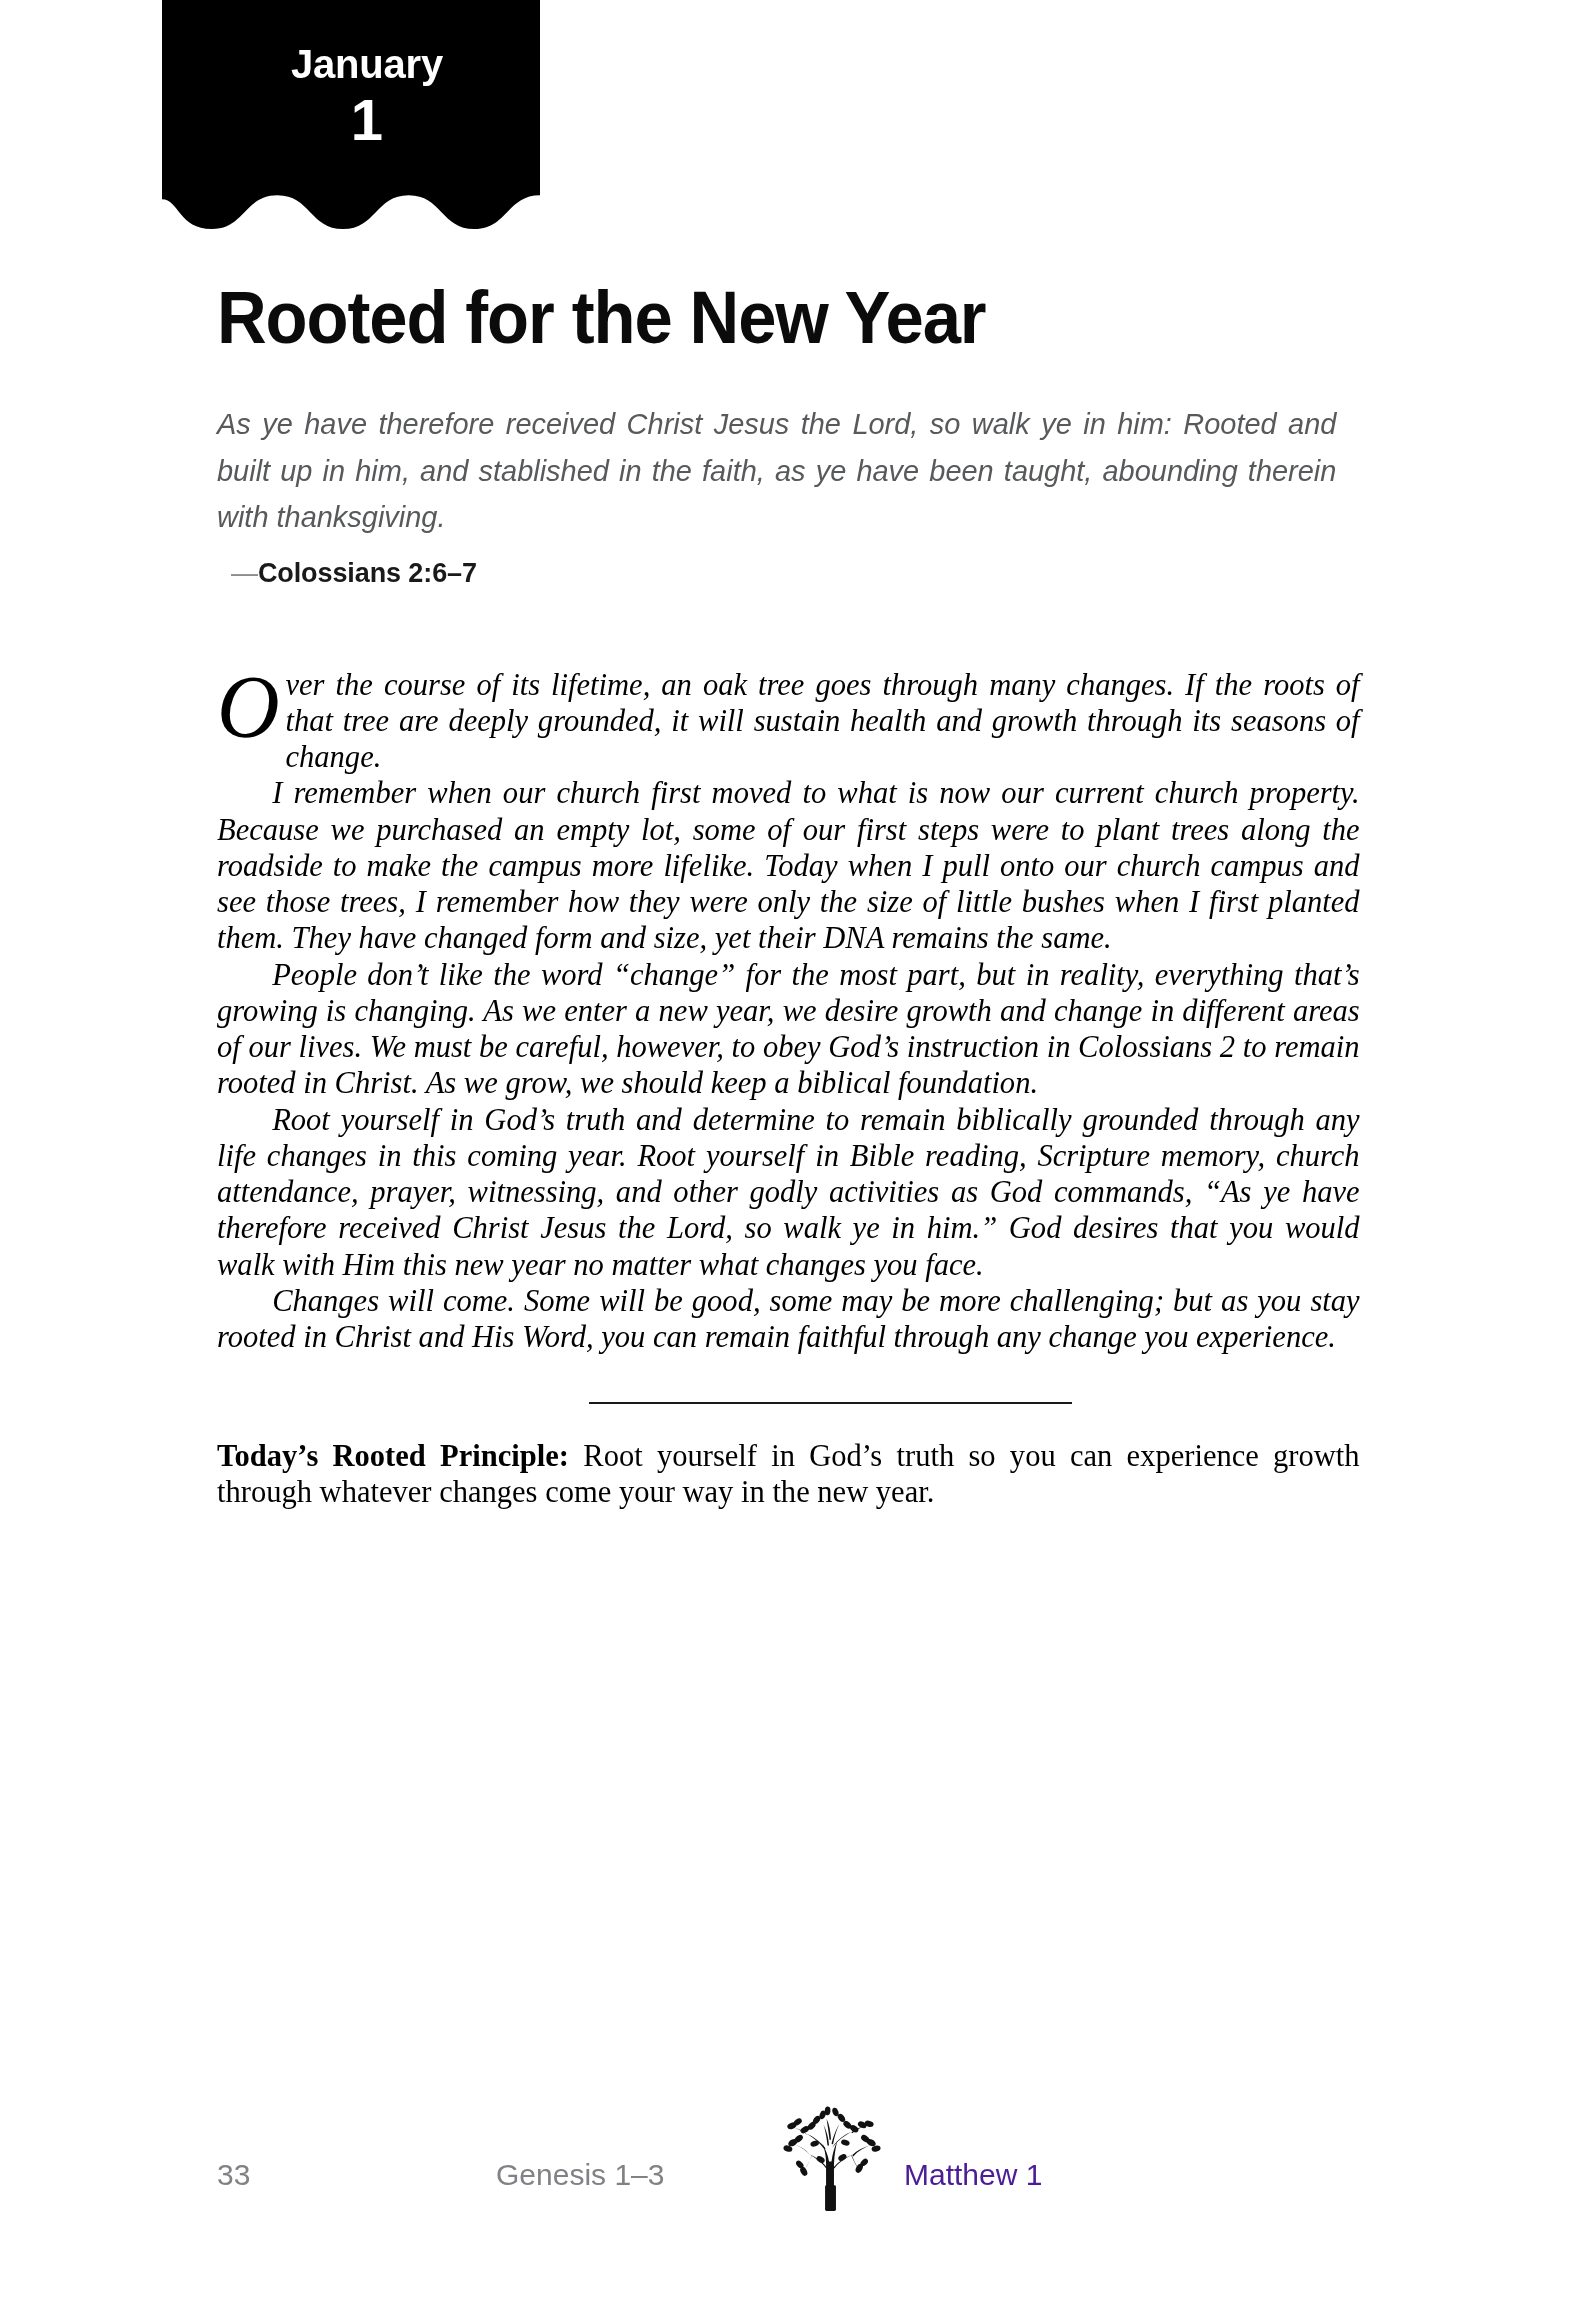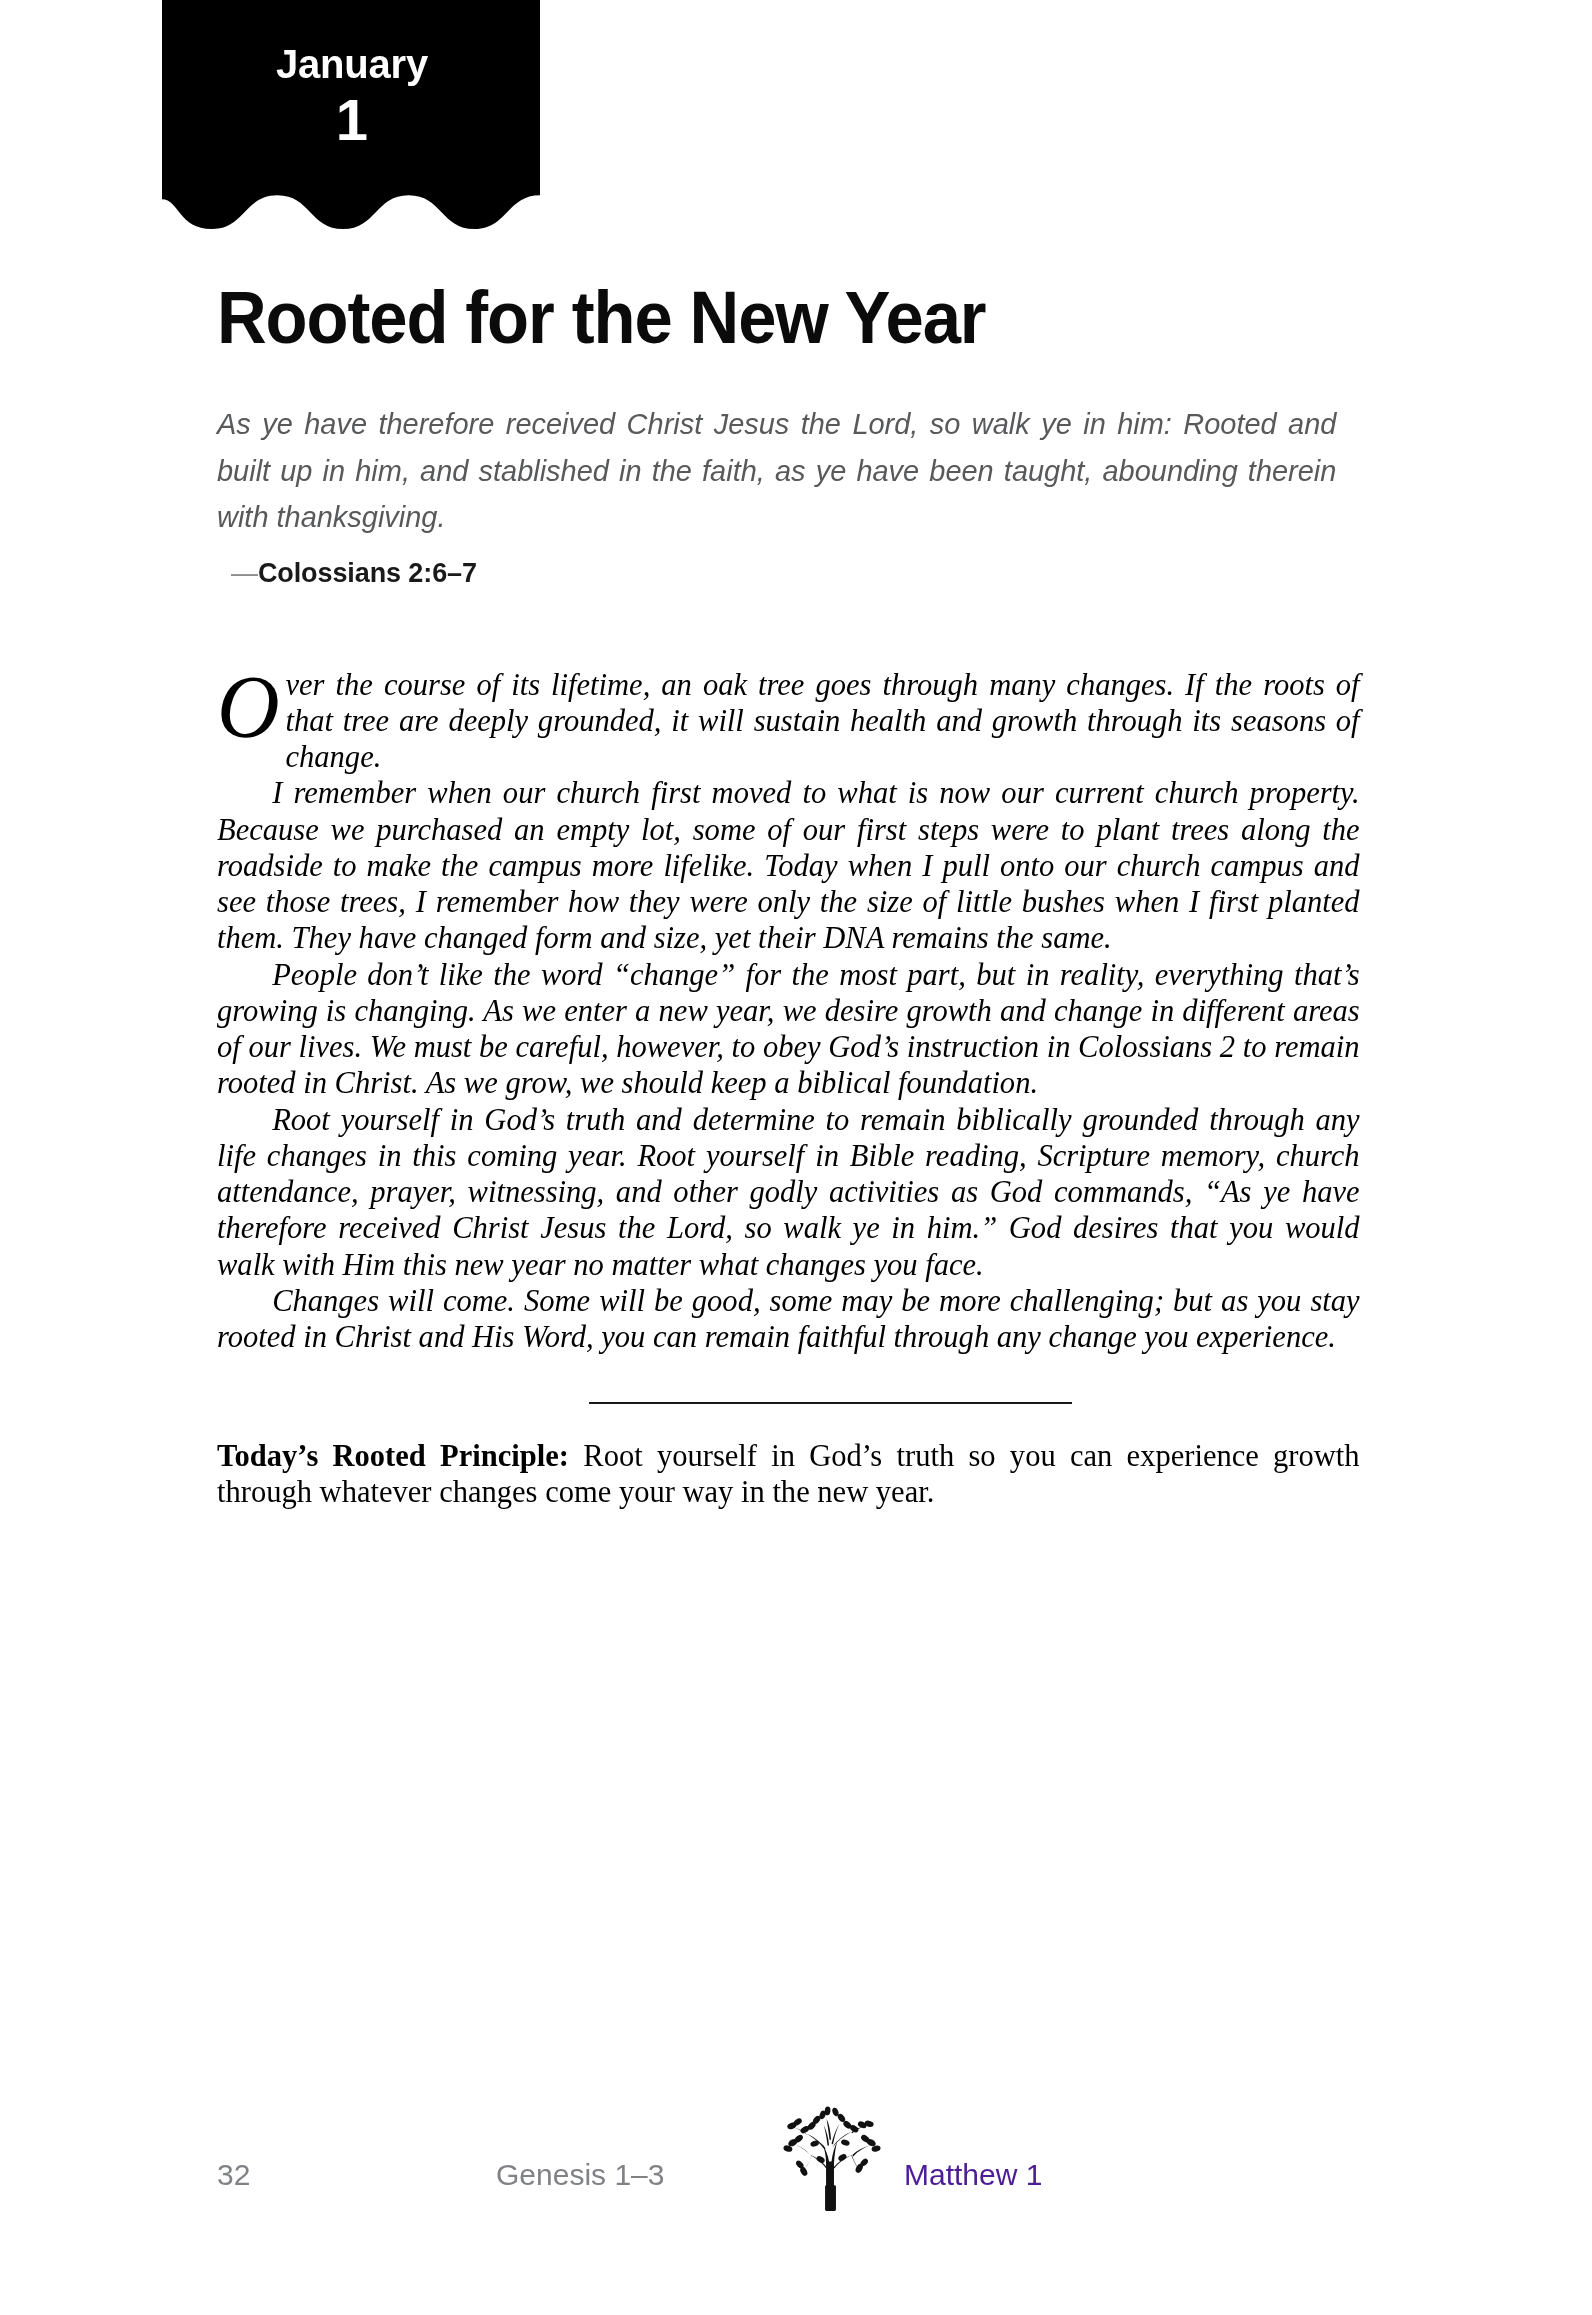--- a/index.html
+++ b/index.html
@@ -27,21 +27,21 @@
   .date-tab-svg {
     position: absolute;
     left: 0;
     top: 0;
     width: 378px;
     height: 235px;
     display: block;
   }
   .date-tab-text {
     position: absolute;
-    left: 1px;
+    left: 16px;
     top: 0;
     width: 378px;
     text-align: center;
     color: #ffffff;
     padding-top: 44px;
     box-sizing: border-box;
   }
   .date-month {
     font-family: "Liberation Sans", sans-serif;
     font-size: 40px;
@@ -250,21 +250,21 @@
 
     <div class="divider-wrap">
       <span class="divider"></span>
     </div>
 
     <p class="principle"><span class="lead">Today’s Rooted Principle:</span><span> Root yourself in God’s truth so you can experience growth through whatever changes come your way in the new year.</span></p>
 
   </div>
 
   <div class="footer">
-    <span class="footer-page">32</span>
+    <span class="footer-page">33</span>
     <span class="footer-reading-left">Genesis 1–3</span>
     <div class="footer-tree">
       <svg viewBox="0 0 106 118">
         <g fill="#111111">
 
           <path d="M47.5,112 L47.5,66 C47.5,58 46,52 44,46 C47,52 49.5,58 50.5,64
                    L53,64 C54,56 56,49 59,43 C57,50 56,57 55.5,66 L55.5,112 Z"></path>
           <rect x="46.5" y="88" width="11" height="26" rx="1.5"></rect>
 
           <path d="M48.5,72 C44,66 38,61 31,57 C38,60 45,65 49,71 Z"></path>

